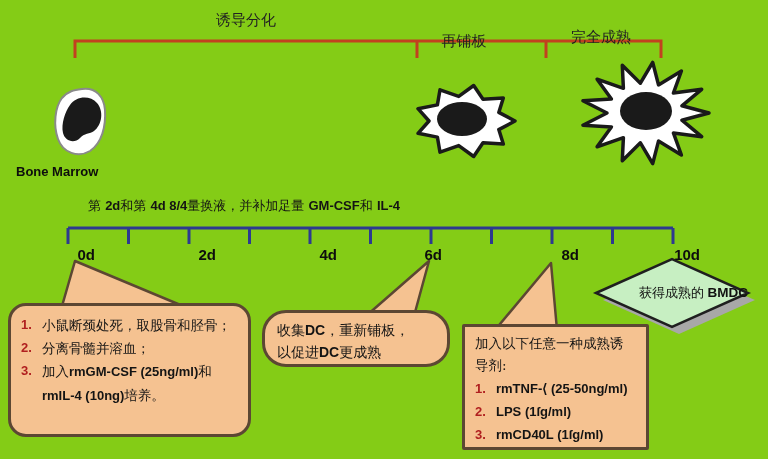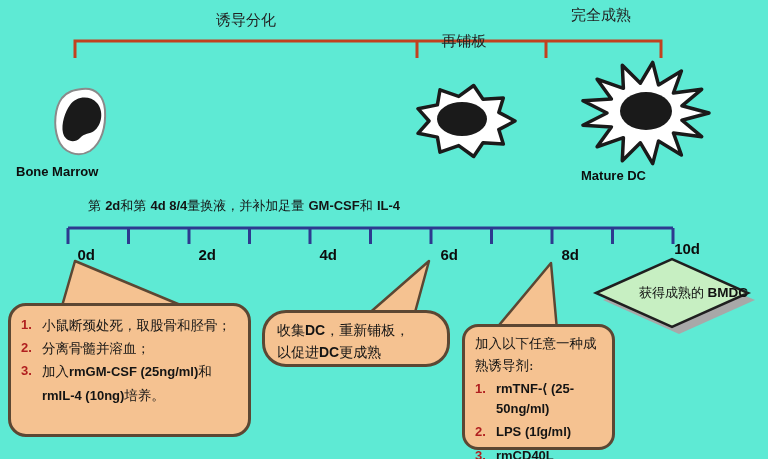--- a/index.html
+++ b/index.html
@@ -1,36 +1,36 @@
 <!DOCTYPE html>
 <html><head>
 <meta charset="utf-8">
 <style>
   html,body{margin:0;padding:0;background:#fff;}
-  .canvas{position:relative;width:768px;height:459px;background:#5eead4;
+  .canvas{position:relative;width:768px;height:459px;background:#84cc16;
           font-family:"Liberation Sans",sans-serif;overflow:hidden;}
   svg.gfx{position:absolute;left:0;top:0;z-index:1;}
   .txt{position:absolute;z-index:2;color:#111;}
   .cn{font-family:"DejaVu Serif","Liberation Serif",serif;}
   .lat{font-weight:bold;font-family:"Liberation Sans",sans-serif;}
   .stage-label{font-size:15px;width:130px;text-align:center;color:#222;}
   .cell-label{font-size:13px;font-weight:bold;width:130px;text-align:left;color:#0d0d0d;}
   .tick-label{font-size:15px;font-weight:bold;width:54px;text-align:right;color:#0d0d0d;}
   .note{font-size:13px;white-space:nowrap;color:#141414;}
   .bubble{position:absolute;z-index:3;background:#f5c291;border:3px solid #5c4733;
           border-radius:18px;box-sizing:border-box;color:#141414;}
   .bubble .num{color:#b01f1f;font-weight:bold;flex:0 0 16px;}
   .item{display:flex;gap:5px;align-items:flex-start;}
   .bubble-start{left:8px;top:303px;width:243px;height:134px;padding:8px 10px 6px 10px;
                 font-size:13px;line-height:1.72;}
   .bubble-start .cn{font-size:13.5px;}
   .bubble-replate{left:262px;top:310px;width:188px;height:57px;padding:6px 12px;
                   font-size:14px;line-height:1.6;border-radius:24px;}
-  .bubble-mature{left:462px;top:324px;width:153px;height:126px;padding:6px 10px;
-                 font-size:13px;line-height:1.55;border-radius:16px;}
+  .bubble-mature{left:462px;top:324px;width:187px;height:126px;padding:6px 10px;
+                 font-size:13px;line-height:1.55;border-radius:2px;}
   .bubble-mature .title{font-size:13.5px;line-height:1.6;}
   .bubble-mature .item{font-weight:bold;margin-top:3px;}
   .diamond-label{font-size:13px;width:152px;text-align:center;z-index:2;}
   .diamond-label .lat{font-size:13.5px;}
 </style>
 </head>
 <body>
 
 <div class="canvas">
 
@@ -69,35 +69,34 @@
       <polygon points="596,293 672,259 748,293 672,327" stroke-width="2.5" stroke-linejoin="miter" fill="#c7efc2" stroke="#1f1f1f"></polygon>
     </g>
 
     <polygon points="75,261 190,309 60,313" stroke-width="2.5" stroke-linejoin="round" fill="#f5c291" stroke="#5c4733"></polygon>
     <polygon points="429,261 414,316 366,316" stroke-width="2.5" stroke-linejoin="round" fill="#f5c291" stroke="#5c4733"></polygon>
     <polygon points="551,263 557,330 495,330" stroke-width="2.5" stroke-linejoin="round" fill="#f5c291" stroke="#5c4733"></polygon>
   </svg>
 
   <div class="txt stage-label cn" style="left:181px;top:11px;">诱导分化</div>
   <div class="txt stage-label cn" style="left:399px;top:11px;margin-top:21px;">再铺板</div>
-  <div class="txt stage-label cn" style="left:536px;top:6px;text-align:center;">完全成熟</div>
+  <div class="txt stage-label cn" style="left:536px;top:28px;text-align:center;">完全成熟</div>
 
   <div class="txt cell-label" style="left:16px;top:164px;">Bone Marrow</div>
-  <div class="txt cell-label" style="left:581px;top:168px;">Mature DC</div>
 
   <div class="txt note" style="left:88px;top:197px;">
     <span class="cn">第 </span><span class="lat">2d</span><span class="cn">和第 </span><span class="lat">4d 8/4</span><span class="cn">量换液，并补加足量 </span><span class="lat">GM-CSF</span><span class="cn">和 </span><span class="lat">IL-4</span>
   </div>
 
   <div class="txt tick-label" style="left:41px;top:246px;">0d</div>
   <div class="txt tick-label" style="left:162px;top:246px;">2d</div>
   <div class="txt tick-label" style="left:283px;top:246px;">4d</div>
-  <div class="txt tick-label" style="left:404px;top:246px;">6d</div>
+  <div class="txt tick-label" style="left:388px;top:246px;">6d</div>
   <div class="txt tick-label" style="left:525px;top:246px;">8d</div>
-  <div class="txt tick-label" style="left:646px;top:240px;">10d</div>
+  <div class="txt tick-label" style="left:646px;top:246px;">10d</div>
 
   <div class="bubble bubble-start">
     <div class="item">
       <span class="num">1.</span>
       <span class="cn">小鼠断颈处死，取股骨和胫骨；</span>
     </div>
     <div class="item">
       <span class="num">2.</span>
       <span class="cn">分离骨髓并溶血；</span>
     </div>

